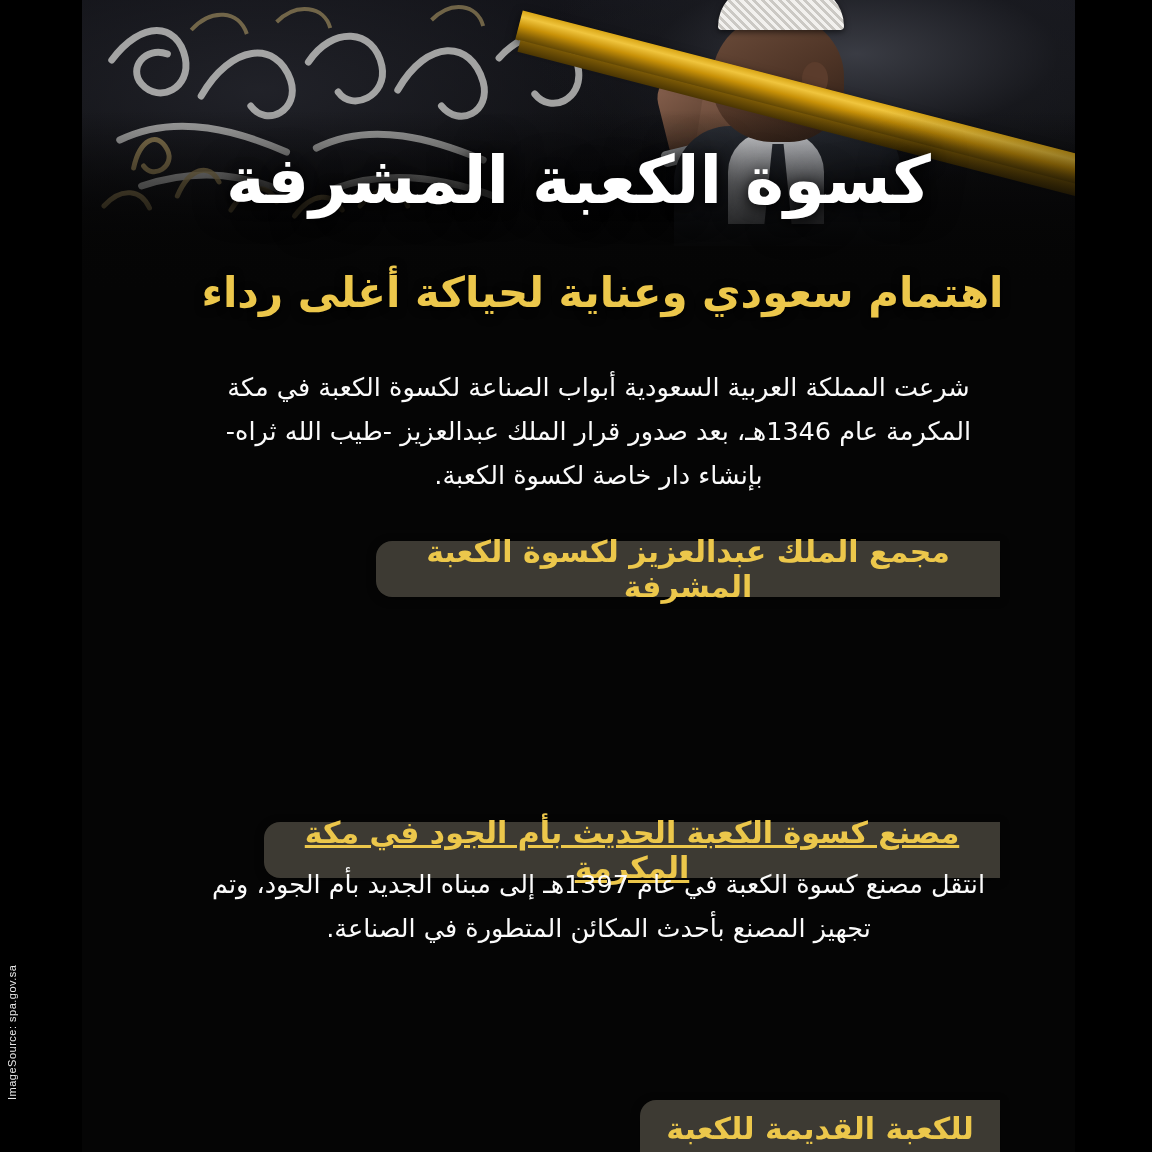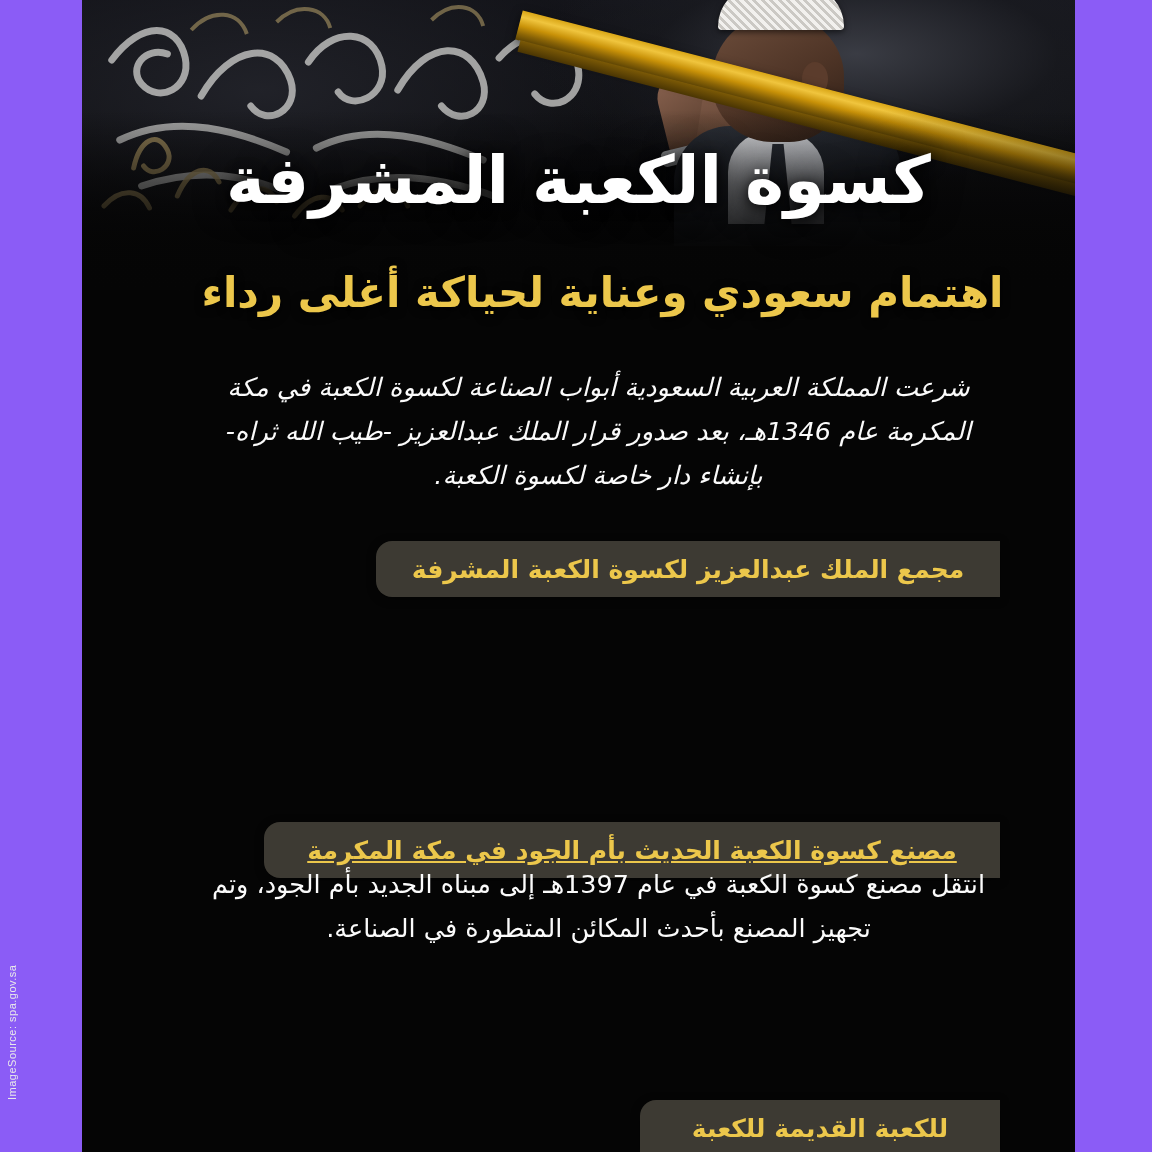--- a/index.html
+++ b/index.html
@@ -4,21 +4,21 @@
 <style>
   html, body {
     margin: 0;
     padding: 0;
     background: #ffffff;
   }
   #page {
     position: relative;
     width: 1152px;
     height: 1152px;
-    background: #8b5cf6;
+    background: #000000;
     overflow: hidden;
     font-family: "DejaVu Sans", "Liberation Sans", sans-serif;
     margin-left: 15px;
   }
   
   .content-col {
     position: absolute;
     left: 82px;
     top: 0;
     width: 993px;
@@ -189,30 +189,30 @@
 
   
   .para {
     position: absolute;
     color: #fbfbfb;
     font-size: 25.5px;
     line-height: 1.72;
     text-align: center;
     letter-spacing: 0;
   }
-  .p1 { left: 118px; right: 78px; top: 366px; font-style: italic; }
+  .p1 { left: 118px; right: 78px; top: 366px; }
   .p2 { left: 118px; right: 78px; top: 627px; }
   .p3 { left: 118px; right: 78px; top: 863px; }
 
   
   .banner {
     position: absolute;
     background: #3d3a33;
     color: #ecc74b;
-    font-size: 25px;
+    font-size: 30px;
     font-weight: 700;
     display: flex;
     align-items: center;
     justify-content: center;
     text-align: center;
     box-shadow: 0 2px 10px rgba(0,0,0,0.45);
   }
   .b1 {
     right: 75px;
     top: 541px;

